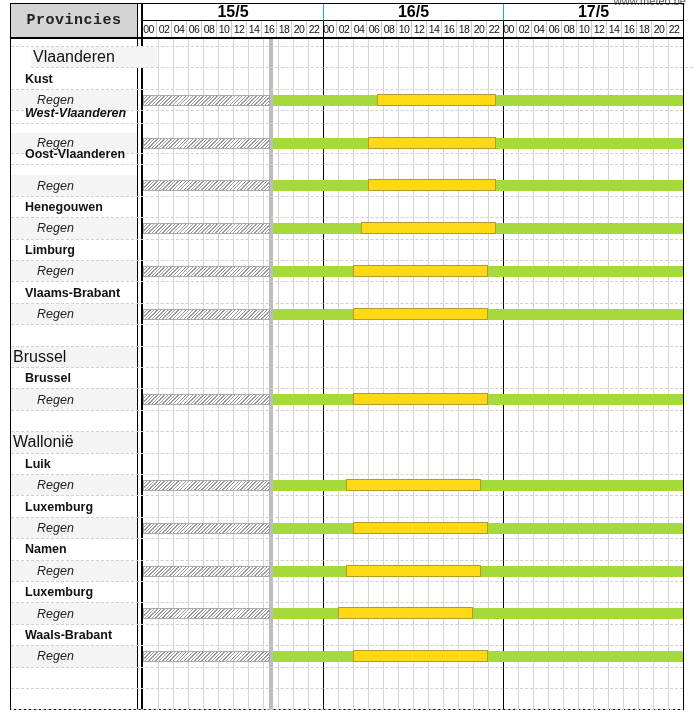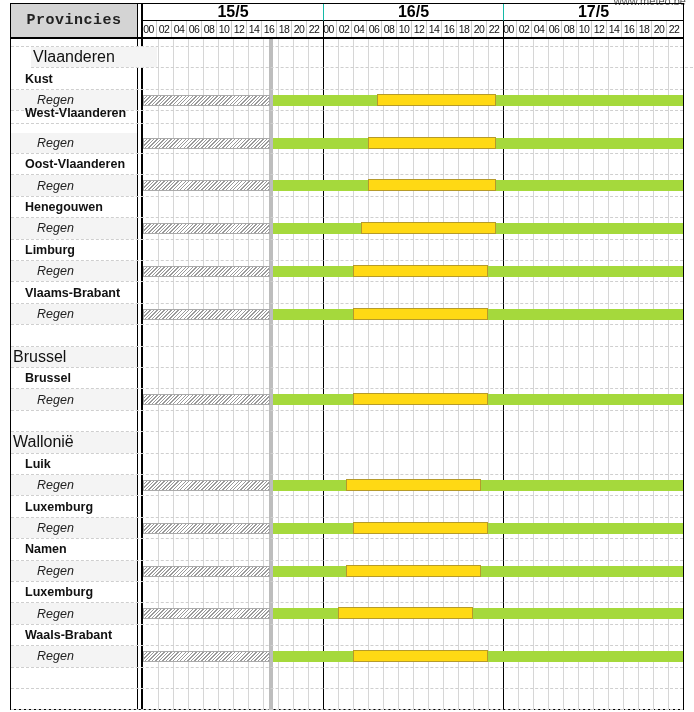--- a/index.html
+++ b/index.html
@@ -134,32 +134,32 @@
       <div class="lbl-bg"></div>
       <div class="lbl province">Kust</div>
     </div>
     <div class="row alt" style="top: 89.8px;">
       <div class="lbl-bg"></div>
       <div class="lbl param">Regen</div>
       <div class="bar past" style="left: 132px; width: 126.5px;"></div>
       <div class="bar green" style="left: 261.5px; width: 410.5px;"></div>
       <div class="bar yellow" style="left: 366px; width: 118.5px;"></div>
     </div>
-    <div class="row" style="top: 103px;">
+    <div class="row" style="top: 103px; font-style: italic;">
       <div class="lbl-bg"></div>
       <div class="lbl province">West-Vlaanderen</div>
     </div>
     <div class="row alt" style="top: 132.6px;">
       <div class="lbl-bg"></div>
       <div class="lbl param">Regen</div>
       <div class="bar past" style="left: 132px; width: 126.5px;"></div>
       <div class="bar green" style="left: 261.5px; width: 410.5px;"></div>
       <div class="bar yellow" style="left: 357px; width: 127.5px;"></div>
     </div>
-    <div class="row" style="top: 154px;">
+    <div class="row" style="top: 144px;">
       <div class="lbl-bg"></div>
       <div class="lbl province">Oost-Vlaanderen</div>
     </div>
     <div class="row alt" style="top: 175.4px;">
       <div class="lbl-bg"></div>
       <div class="lbl param">Regen</div>
       <div class="bar past" style="left: 132px; width: 126.5px;"></div>
       <div class="bar green" style="left: 261.5px; width: 410.5px;"></div>
       <div class="bar yellow" style="left: 357px; width: 127.5px;"></div>
     </div>

